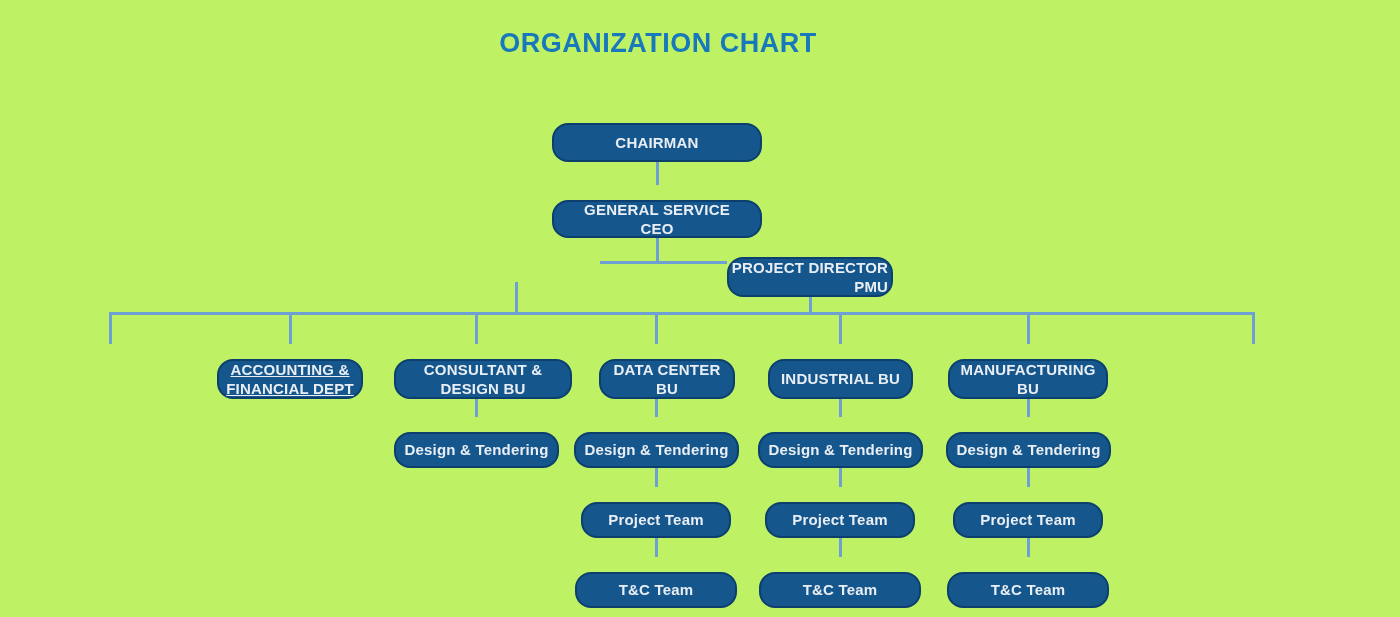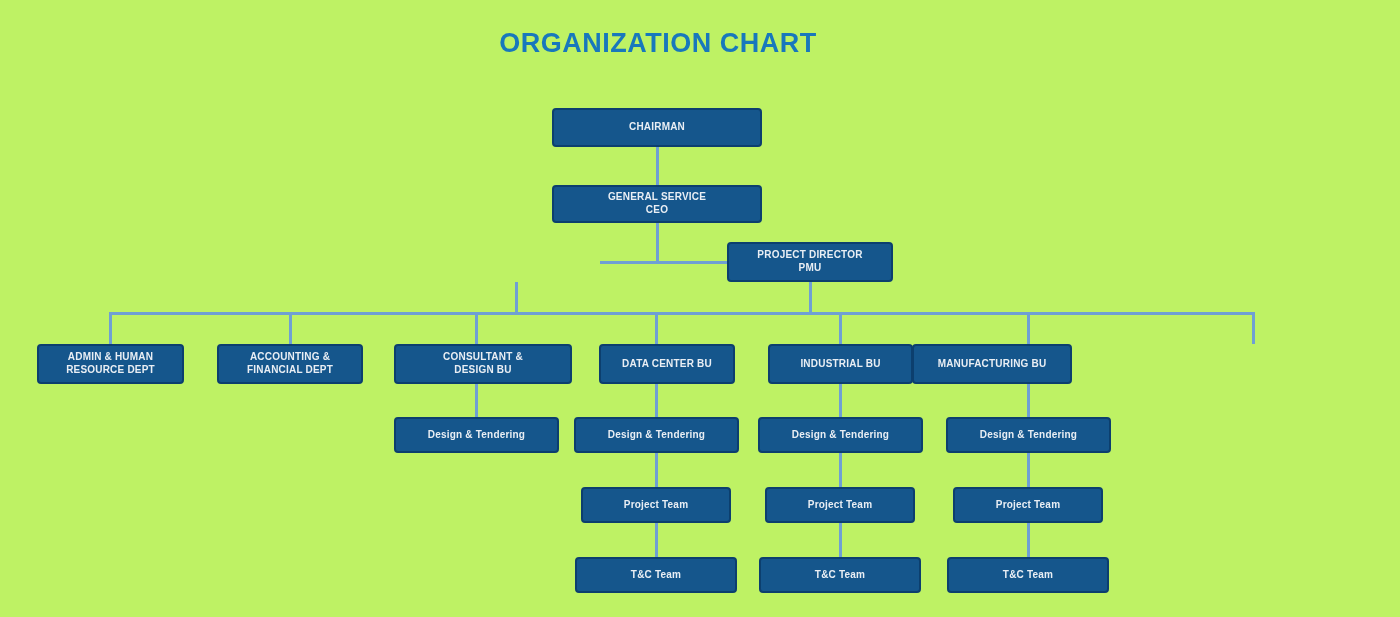--- a/index.html
+++ b/index.html
@@ -25,31 +25,32 @@
     font-weight: 700;
     letter-spacing: 0.5px;
     color: var(--title-color, #1878BC);
     white-space: nowrap;
   }
   .node {
     position: absolute;
     box-sizing: border-box;
     background: var(--box-fill, #15568C);
     border: 2px solid var(--box-border, #0C3F6E);
-    border-radius: 4px;
+    border-radius: 16px;
     color: var(--box-text, #E9EEF4);
-    font-size: 10px;
+    font-size: 15px;
     font-weight: 600;
     letter-spacing: 0.2px;
     line-height: 1.28;
     display: flex;
     align-items: center;
     justify-content: center;
     text-align: center;
     white-space: pre-line;
+    margin-top: 15px;
   }
   .line {
     position: absolute;
     background: var(--line-color, #6FA0D3);
   }
   .v { width: 3px; }
   .h { height: 3px; }
 </style>
 </head>
 <body style="background: rgb(255, 255, 255);">
@@ -88,32 +89,30 @@
     <div class="line v" style="left:1027px; top:453px; height:34px;"></div>
 
     <div class="line v" style="left:655px; top:523px; height:34px;"></div>
     <div class="line v" style="left:839px; top:523px; height:34px;"></div>
     <div class="line v" style="left:1027px; top:523px; height:34px;"></div>
   </div>
 
   <div class="node" style="left:552px; top:108px; width:210px; height:39px;">CHAIRMAN</div>
   <div class="node" style="left:552px; top:185px; width:210px; height:38px;">GENERAL SERVICE
 CEO</div>
-  <div class="node" style="left:727px; top:242px; width:166px; height:40px;">PROJECT DIRECTOR
+  <div class="node" style="left:727px; top:242px; width:166px; height:40px;text-align:right;">PROJECT DIRECTOR
 PMU</div>
 
-  <div class="node" style="left:37px;  top:344px; width:147px; height:40px;">ADMIN &amp; HUMAN
-RESOURCE DEPT</div>
-  <div class="node" style="left:217px; top:344px; width:146px; height:40px;">ACCOUNTING &amp;
+  <div class="node" style="left:217px; top:344px; width:146px; height:40px;text-decoration:underline;">ACCOUNTING &amp;
 FINANCIAL DEPT</div>
   <div class="node" style="left:394px; top:344px; width:178px; height:40px;">CONSULTANT &amp;
 DESIGN BU</div>
   <div class="node" style="left:599px; top:344px; width:136px; height:40px;">DATA CENTER BU</div>
   <div class="node" style="left:768px; top:344px; width:145px; height:40px;">INDUSTRIAL BU</div>
-  <div class="node" style="left:912px; top:344px; width:160px; height:40px;">MANUFACTURING BU</div>
+  <div class="node" style="left:948px; top:344px; width:160px; height:40px;">MANUFACTURING BU</div>
 
   <div class="node" style="left:394px; top:417px; width:165px; height:36px;">Design &amp; Tendering</div>
   <div class="node" style="left:574px; top:417px; width:165px; height:36px;">Design &amp; Tendering</div>
   <div class="node" style="left:758px; top:417px; width:165px; height:36px;">Design &amp; Tendering</div>
   <div class="node" style="left:946px; top:417px; width:165px; height:36px;">Design &amp; Tendering</div>
 
   <div class="node" style="left:581px; top:487px; width:150px; height:36px;">Project Team</div>
   <div class="node" style="left:765px; top:487px; width:150px; height:36px;">Project Team</div>
   <div class="node" style="left:953px; top:487px; width:150px; height:36px;">Project Team</div>
 

